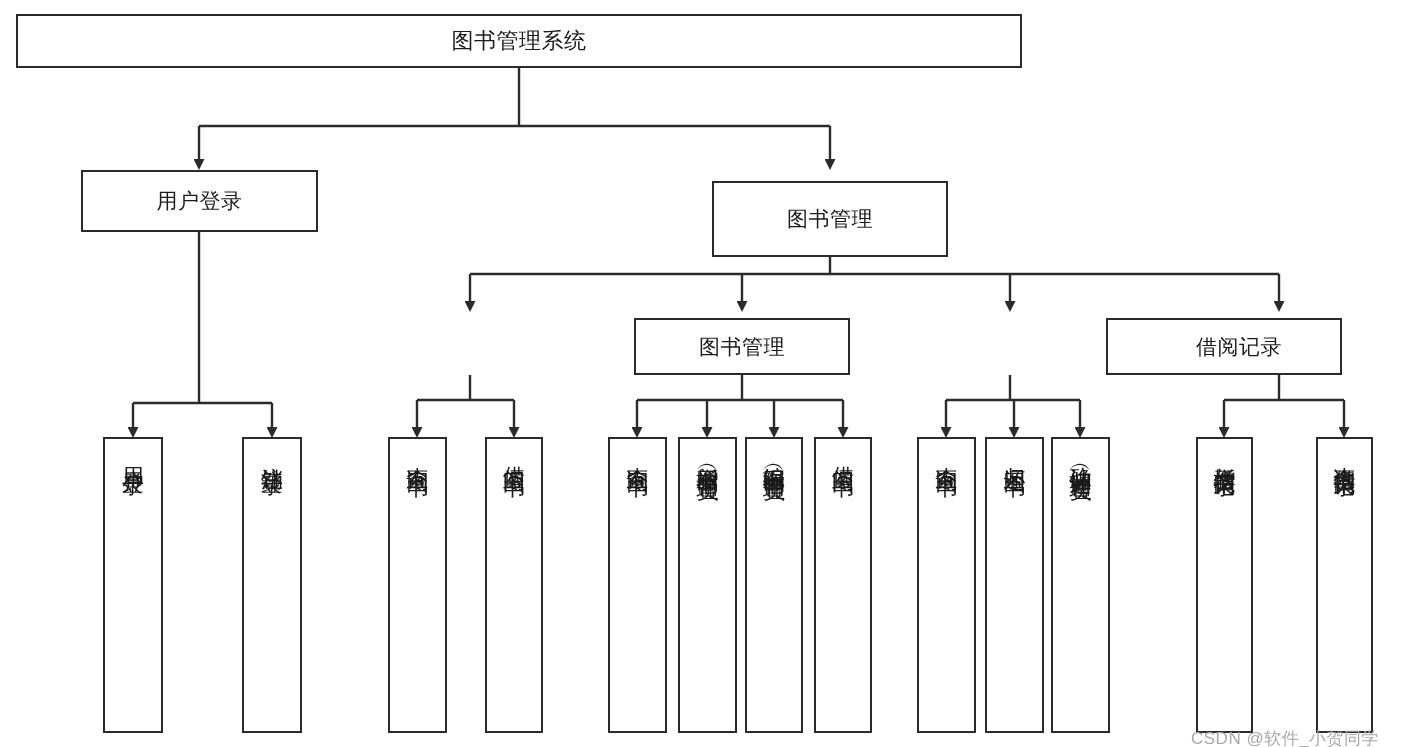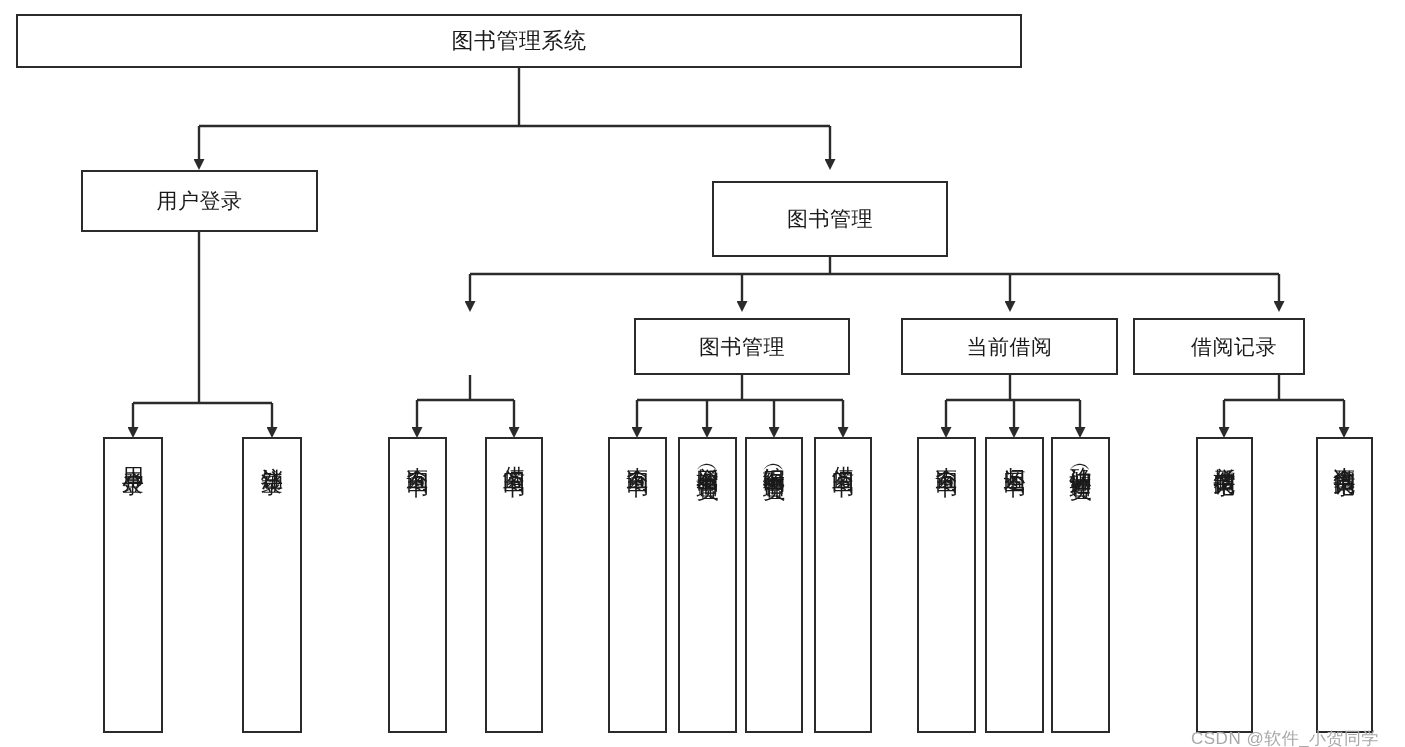--- a/index.html
+++ b/index.html
@@ -133,24 +133,21 @@
   <div class="node horiz" style="left:81px; top:170px; width:237px; height:62px;">
     <span class="label">用户登录</span>
   </div>
   <div class="node horiz" style="left:712px; top:181px; width:236px; height:76px;">
     <span class="label">图书管理</span>
   </div>
 
   <div class="node horiz" style="left:634px; top:318px; width:216px; height:57px;">
     <span class="label">图书管理</span>
   </div>
-  <div class="node horiz" style="left:901px; top:318px; width:217px; height:57px;">
-    <span class="label">当前借阅</span>
-  </div>
-  <div class="node horiz" style="left:1133px; top:318px; width:172px; height:57px;padding-left:30px;">
+  <div class="node horiz" style="left:1106px; top:318px; width:236px; height:57px;padding-left:30px;">
     <span class="label">借阅记录</span>
   </div>
 
   <div class="node vert" style="left:103px; top:437px; width:60px; height:296px;">
     <span class="label">用户登录</span>
   </div>
   <div class="node vert" style="left:242px; top:437px; width:60px; height:296px;">
     <span class="label">注销登录</span>
   </div>
 

